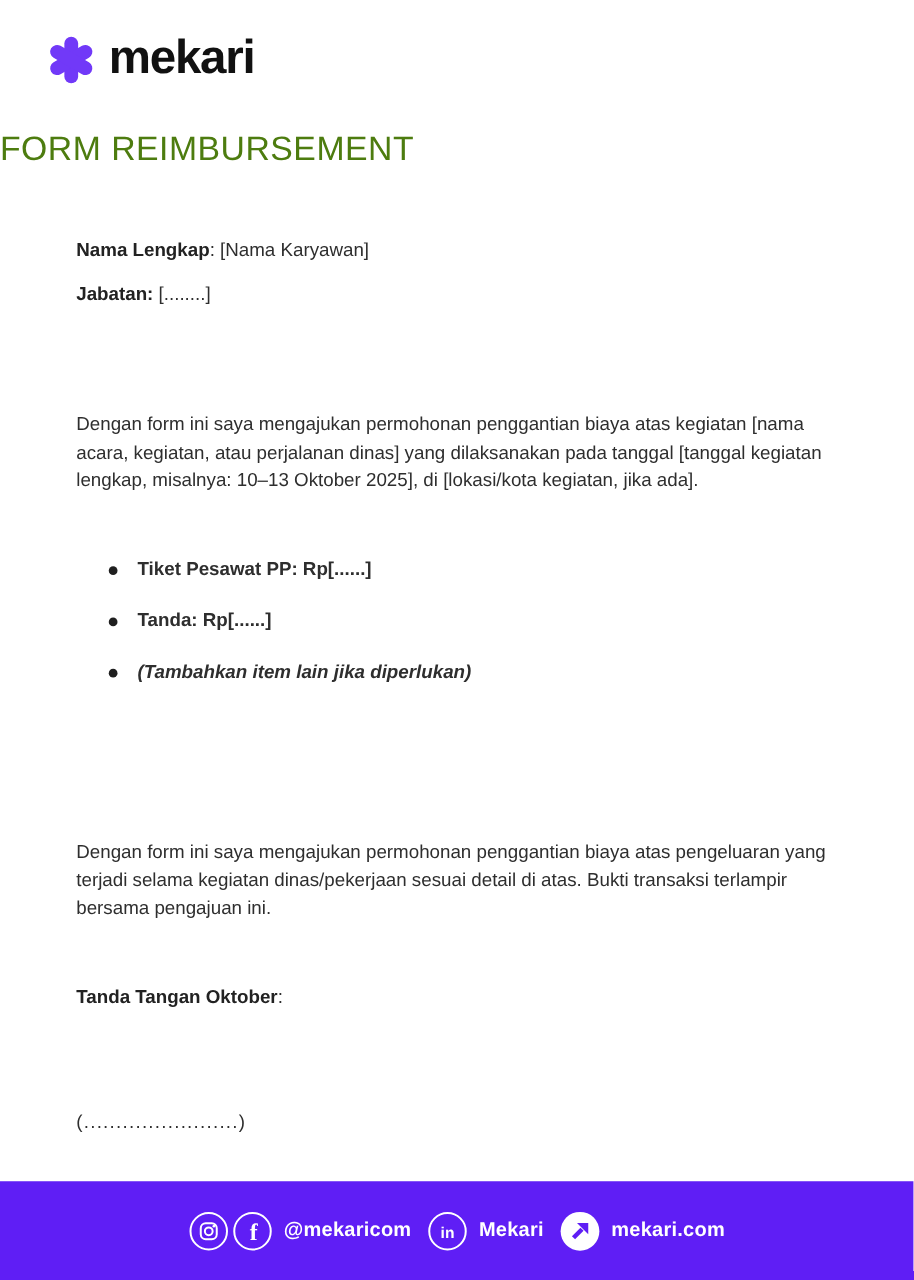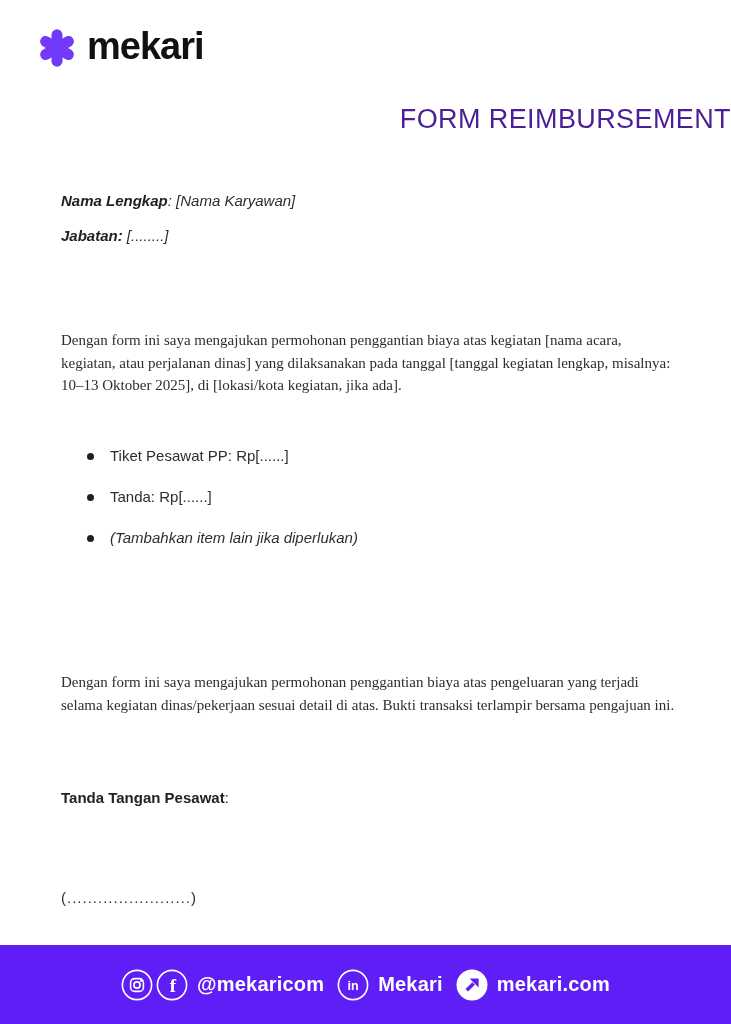--- a/index.html
+++ b/index.html
@@ -33,48 +33,49 @@
     line-height: 1;
     padding-bottom: 4px;
   }
 
   
   .doc-title {
     position: absolute;
     top: 104px;
     left: 0;
     width: 100%;
-    text-align: right;
+    text-align: left;
     font-size: 27px;
     font-weight: 400;
-    color: #4c1d95;
+    color: #4d7c0f;
     letter-spacing: 0.4px;
   }
 
   
   .body-text { font-size: 15px; color: #2e2e2e; }
   .b { font-weight: bold; color: #222222; }
 
   
-  .fields { position: absolute; top: 190px; left: 61px; right: 43px; font-style: italic; }
+  .fields { position: absolute; top: 190px; left: 61px; right: 43px; }
   .field-line { margin-bottom: 13px; line-height: 22px; }
 
   
-  .para { position: absolute; left: 61px; width: 614px; line-height: 22.5px; font-family: Liberation Serif, serif; }
+  .para { position: absolute; left: 61px; width: 614px; line-height: 22.5px; }
   .para-intro { top: 329px; }
   .para-closing { top: 671px; }
 
   
   .exp-heading { position: absolute; top: 411px; left: 61px; line-height: 22px; }
   .exp-list { position: absolute; top: 445px; left: 61px; list-style: none; }
   .exp-list li {
     position: relative;
     padding-left: 49px;
     line-height: 22px;
     margin-bottom: 19px;
+    font-weight: bold;
   }
   .exp-list li::before {
     content: "";
     position: absolute;
     left: 26px;
     top: 7.5px;
     width: 7px;
     height: 7px;
     border-radius: 50%;
     background: #1f1f1f;
@@ -101,21 +102,21 @@
   .footer-group {
     display: flex;
     align-items: center;
     gap: 9px;
     cursor: pointer;
   }
   .footer-group .circles { display: flex; align-items: center; gap: 3px; }
   .footer-text {
     color: #ffffff;
     font-weight: bold;
-    font-size: 20px;
+    font-size: 16px;
     letter-spacing: 0.2px;
   }
   .f-icon { width: 32px; height: 32px; display: block; }
 </style>
 </head>
 <body>
 
 <div class="page">
 
   <div class="logo">
@@ -140,21 +141,21 @@
 
 
   <ul class="exp-list body-text">
     <li>Tiket Pesawat PP: Rp[......]</li>
     <li>Tanda: Rp[......]</li>
     <li class="italic">(Tambahkan item lain jika diperlukan)</li>
   </ul>
 
   <p class="para para-closing body-text">Dengan form ini saya mengajukan permohonan penggantian biaya atas pengeluaran yang terjadi selama kegiatan dinas/pekerjaan sesuai detail di atas. Bukti transaksi terlampir bersama pengajuan ini.</p>
 
-  <div class="sig-label body-text"><span class="b">Tanda Tangan Pesawat</span><span>:</span></div>
+  <div class="sig-label body-text"><span class="b">Tanda Tangan Oktober</span><span>:</span></div>
   <div class="sig-line body-text">(........................)</div>
 
   <div class="footer">
 
     <div class="footer-group">
       <span class="circles">
         <svg class="f-icon" viewBox="0 0 32 32" aria-hidden="true">
           <circle cx="16" cy="16" r="14.6" fill="none" stroke="#ffffff" stroke-width="1.6"></circle>
           <rect x="9.6" y="9.6" width="12.8" height="12.8" rx="4" fill="none" stroke="#ffffff" stroke-width="1.6"></rect>
           <circle cx="16" cy="16" r="3.1" fill="none" stroke="#ffffff" stroke-width="1.6"></circle>

